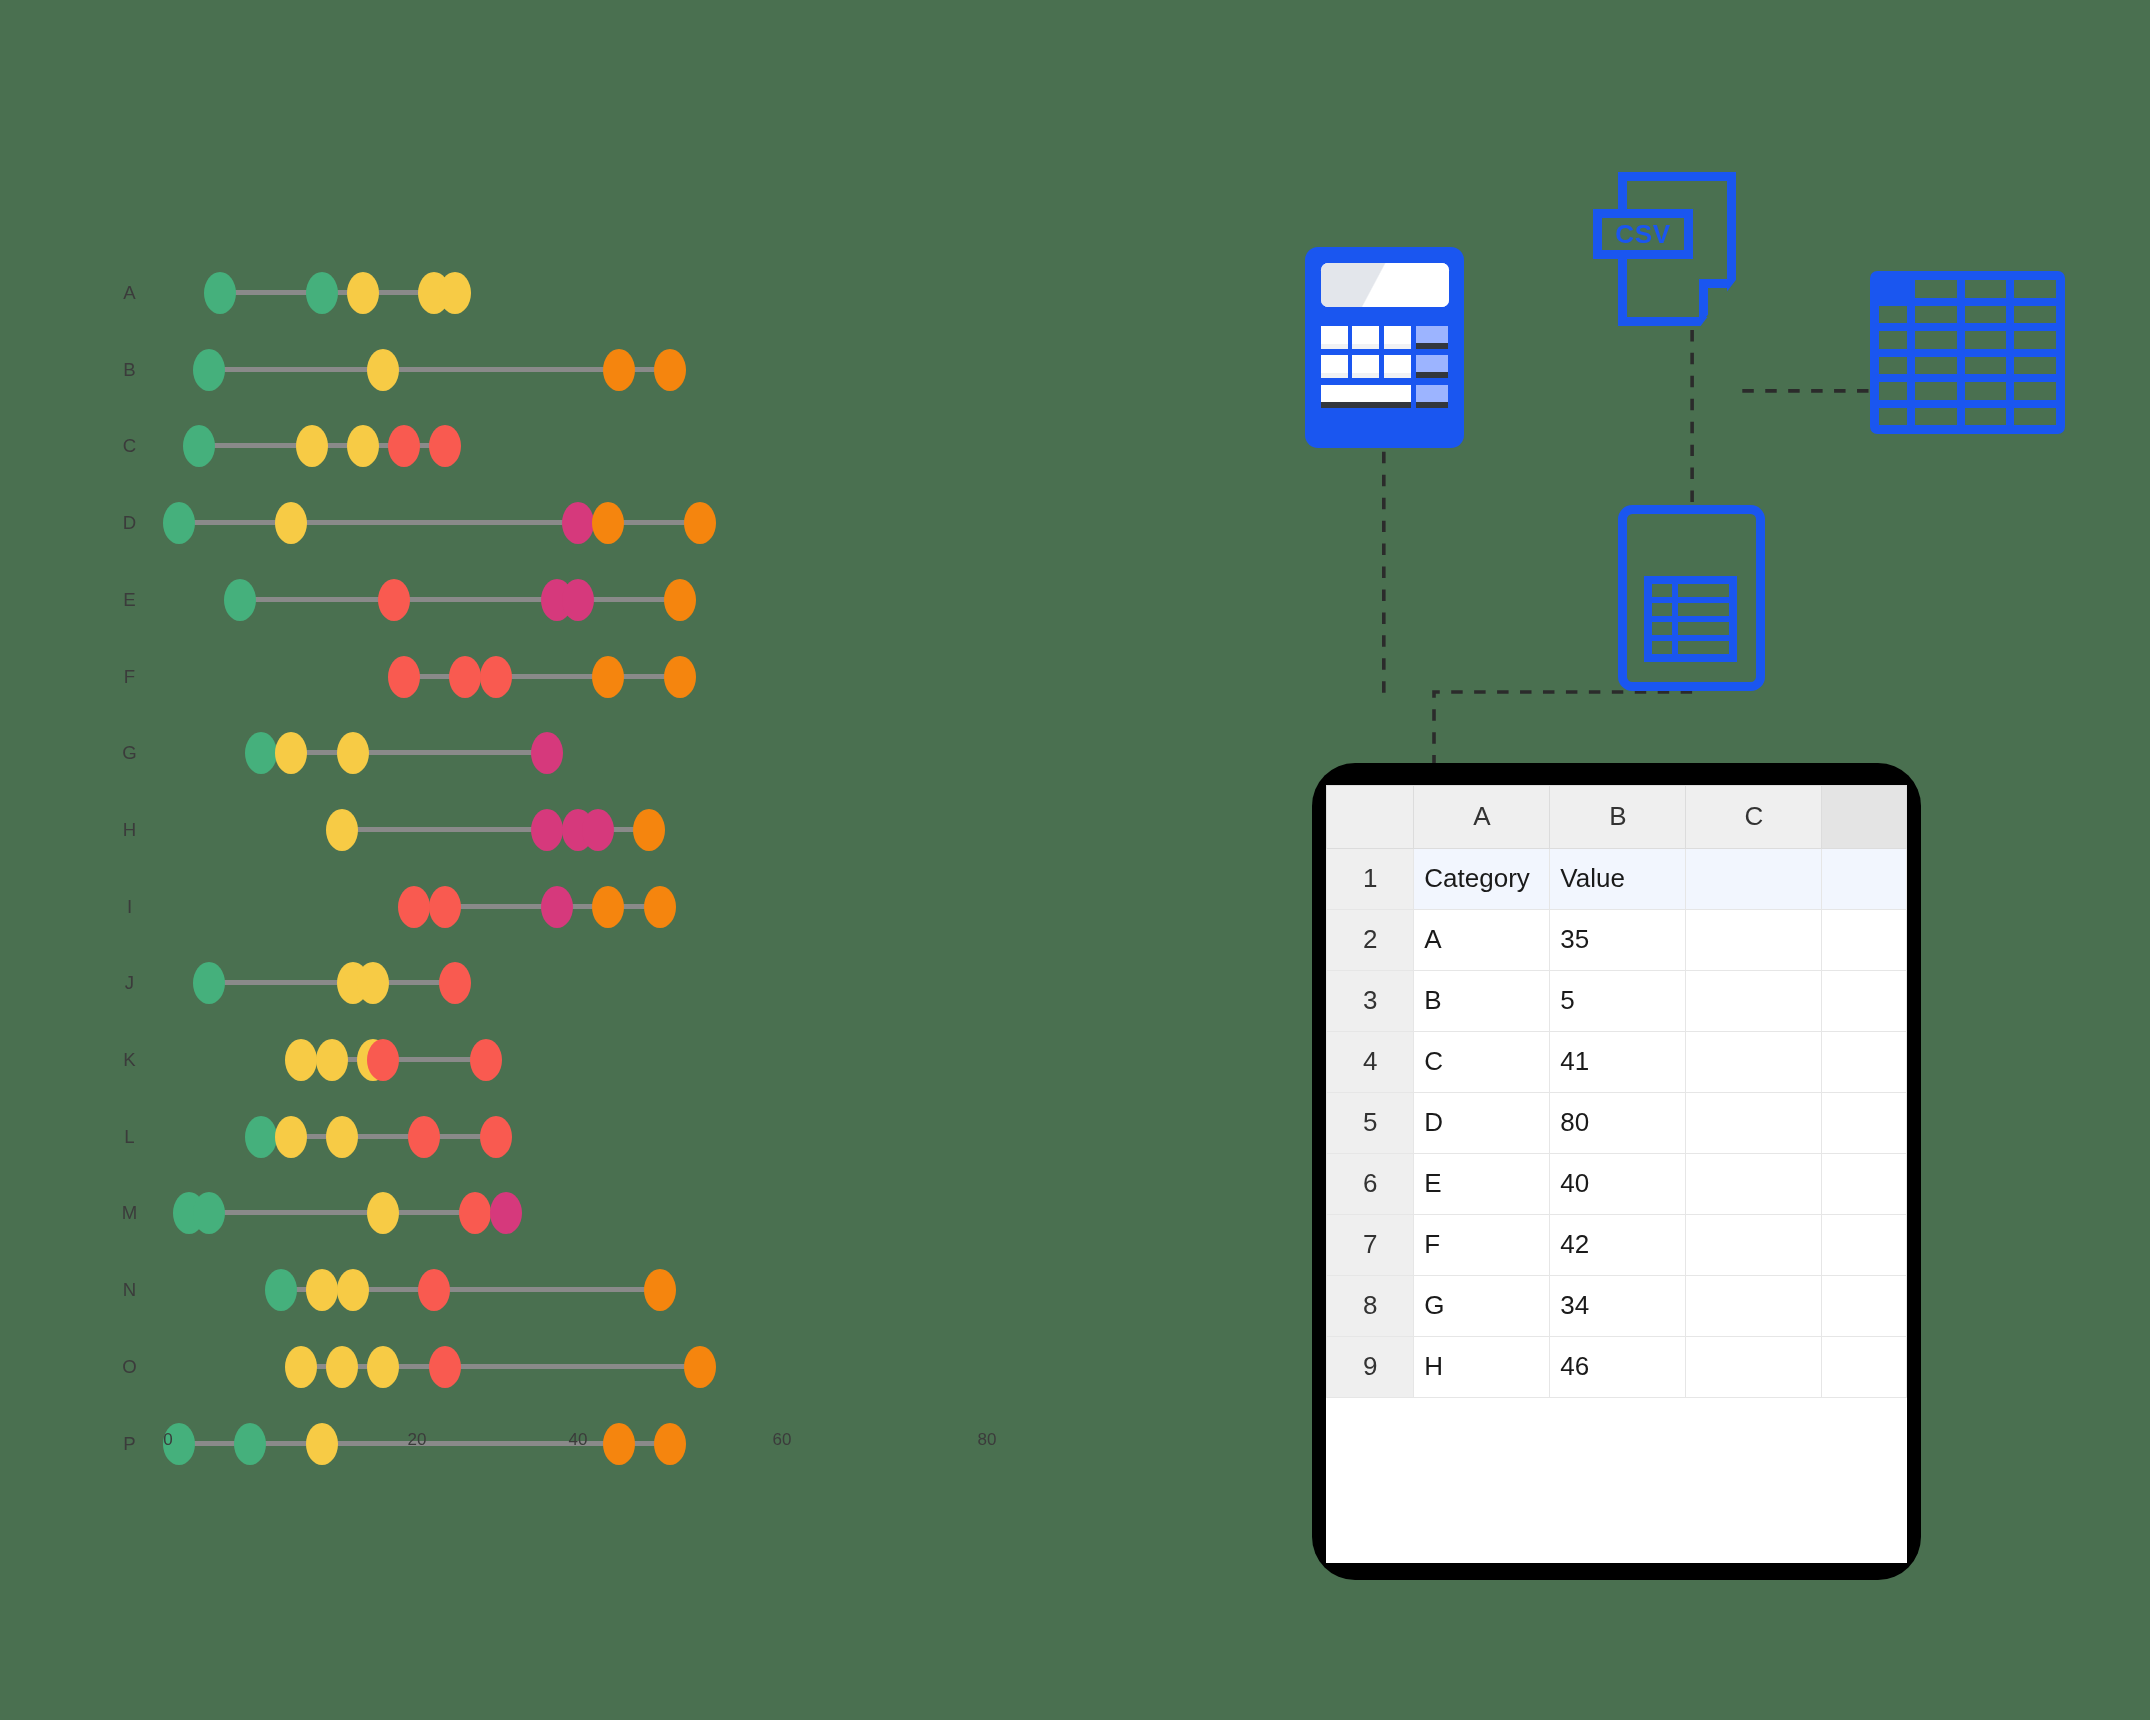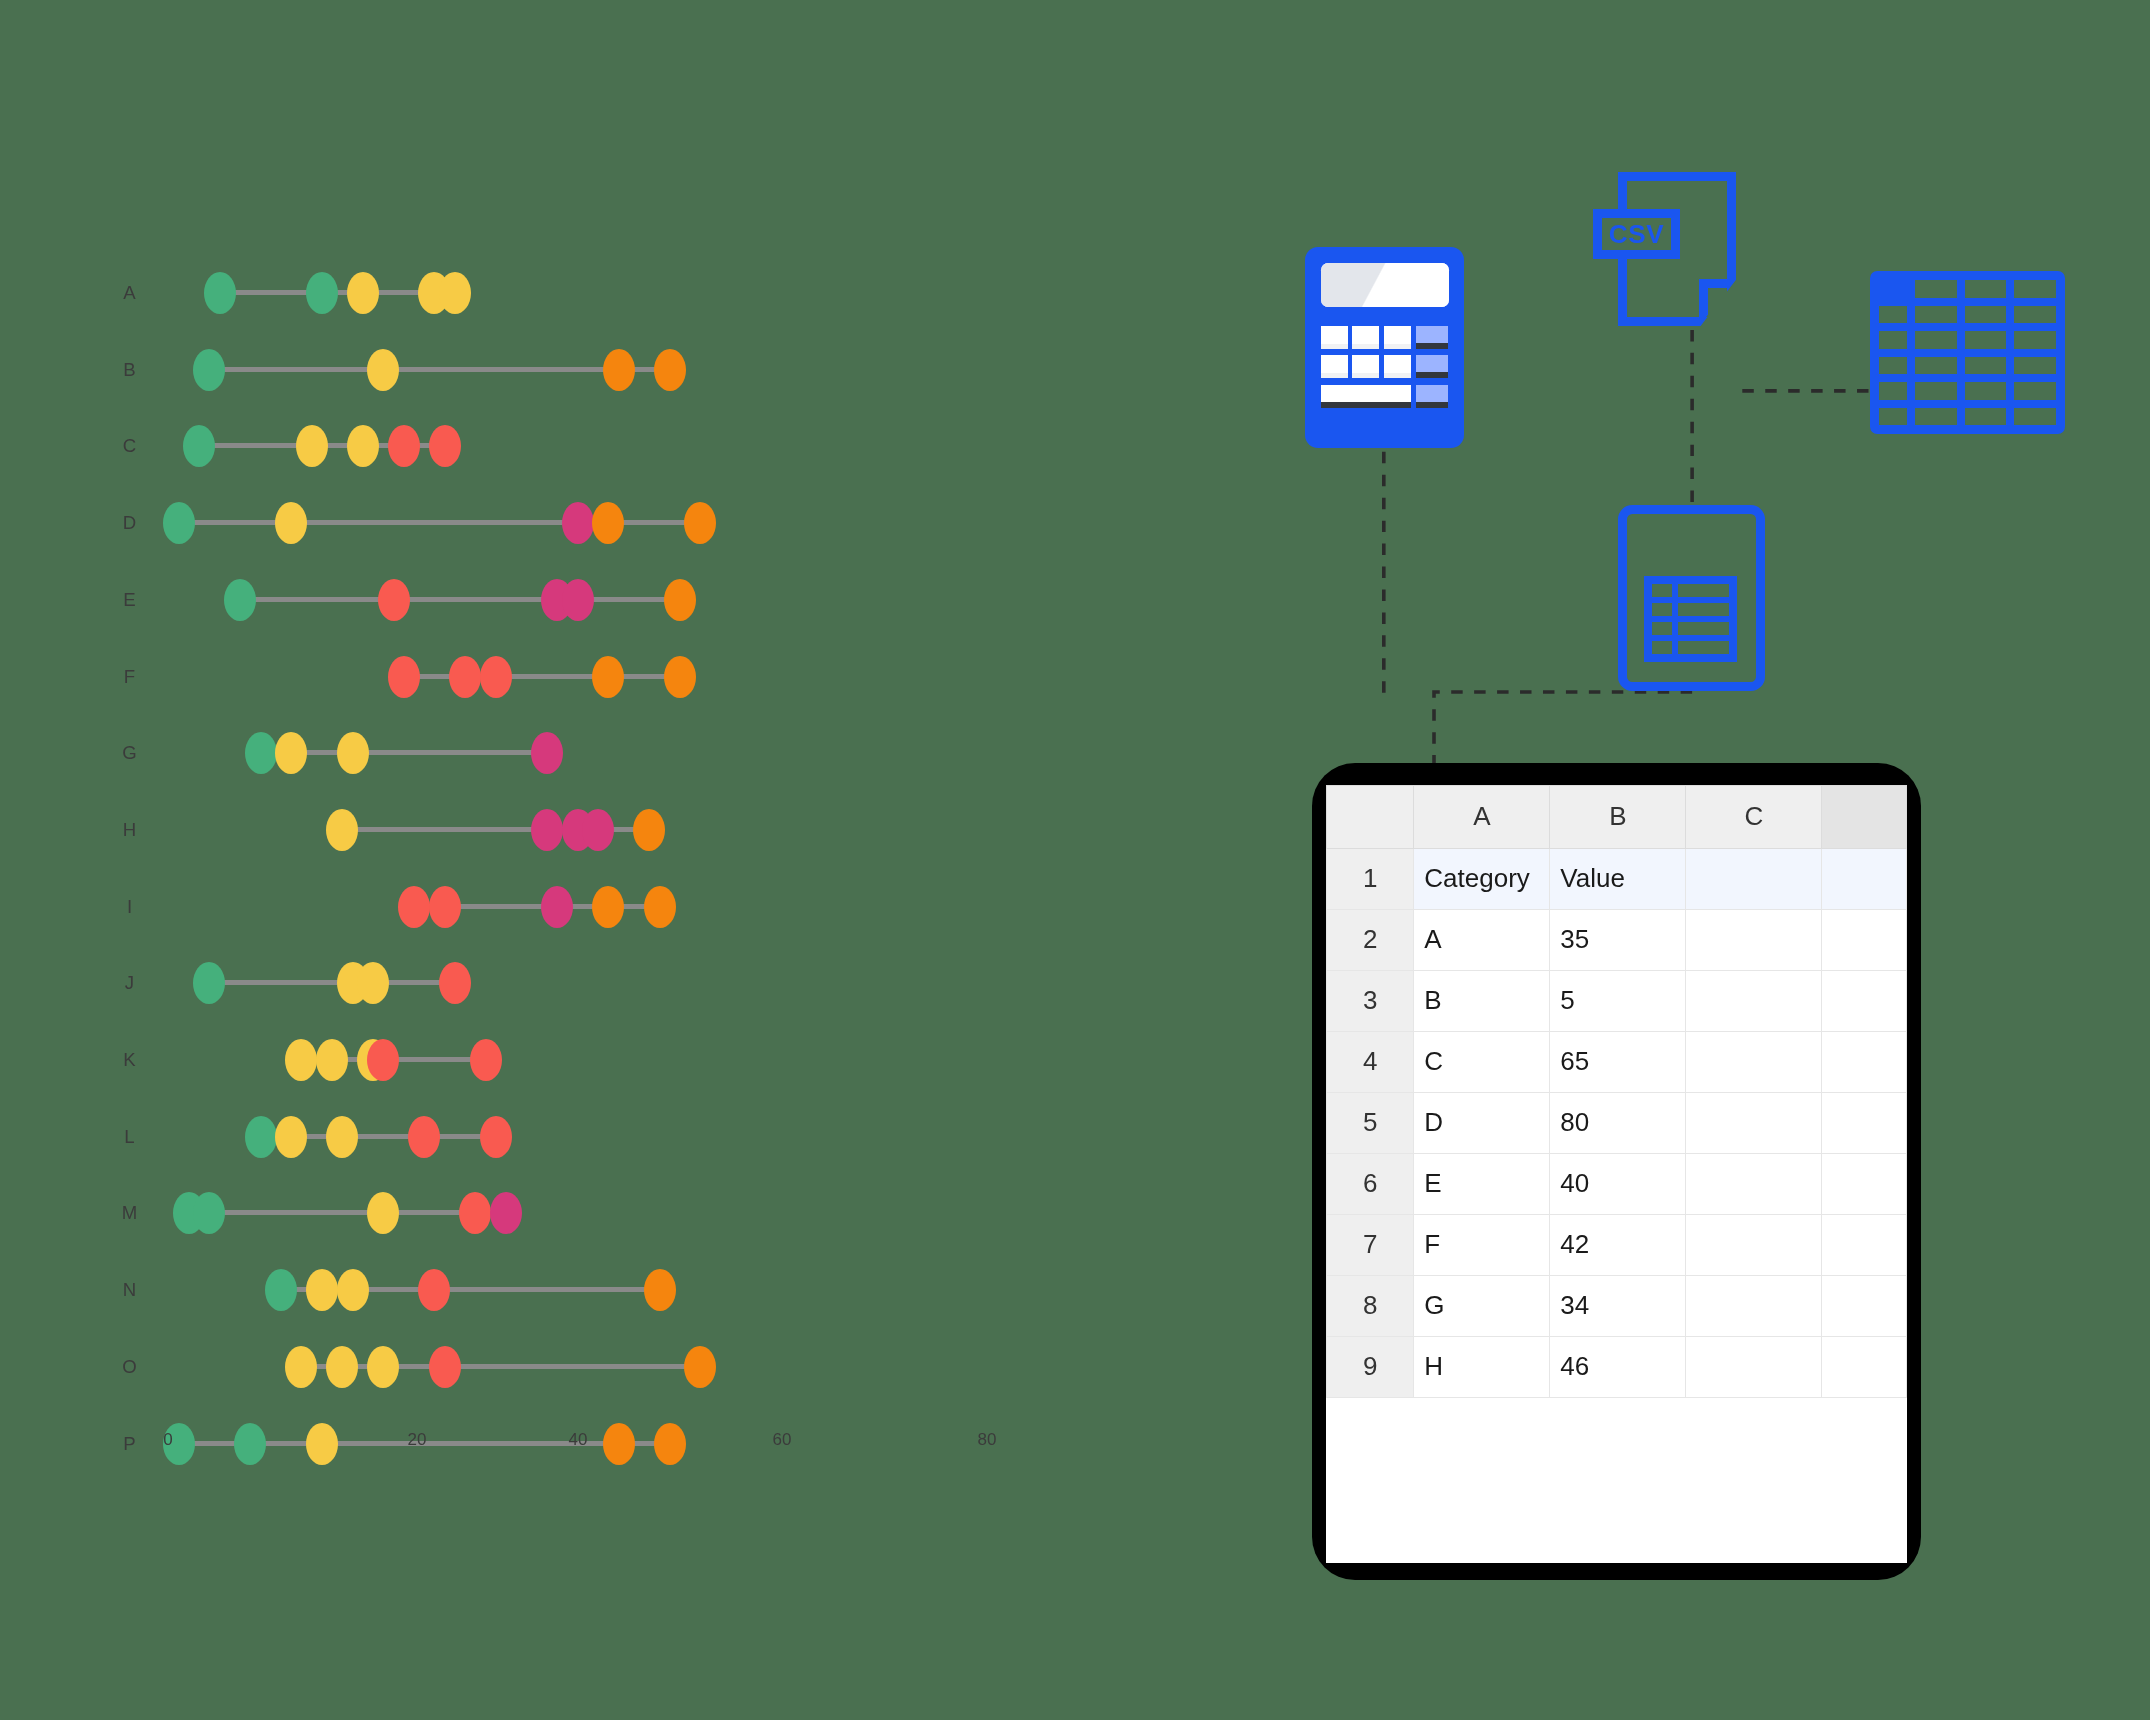--- a/index.html
+++ b/index.html
@@ -116,21 +116,21 @@
     position: absolute; right: 0; bottom: 0;
     width: 37px; height: 47px;
     border-left: 9.3px solid #1a56f0;
     border-top: 9.3px solid #1a56f0;
     box-sizing: border-box;
     transform: rotate(0deg);
     clip-path: polygon(0 0, 100% 0, 0 100%);
   }
   #csv-badge {
     position: absolute; left: 0; top: 37px;
-    width: 87px; height: 50px;
+    width: 100px; height: 50px;
     border: 9.3px solid #1a56f0;
     background: #4a7050;
     box-sizing: border-box;
     display: flex; align-items: center; justify-content: center;
   }
   #csv-badge span {
     font-size: 26px;
     font-weight: bold;
     color: #1a56f0;
     letter-spacing: 0.7px;
@@ -520,21 +520,21 @@
             <tr>
               <td class="rowidx">3</td>
               <td>B</td>
               <td>5</td>
               <td></td>
               <td class="pad"></td>
             </tr>
             <tr>
               <td class="rowidx">4</td>
               <td>C</td>
-              <td>65</td>
+              <td>41</td>
               <td></td>
               <td class="pad"></td>
             </tr>
             <tr>
               <td class="rowidx">5</td>
               <td>D</td>
               <td>80</td>
               <td></td>
               <td class="pad"></td>
             </tr>

